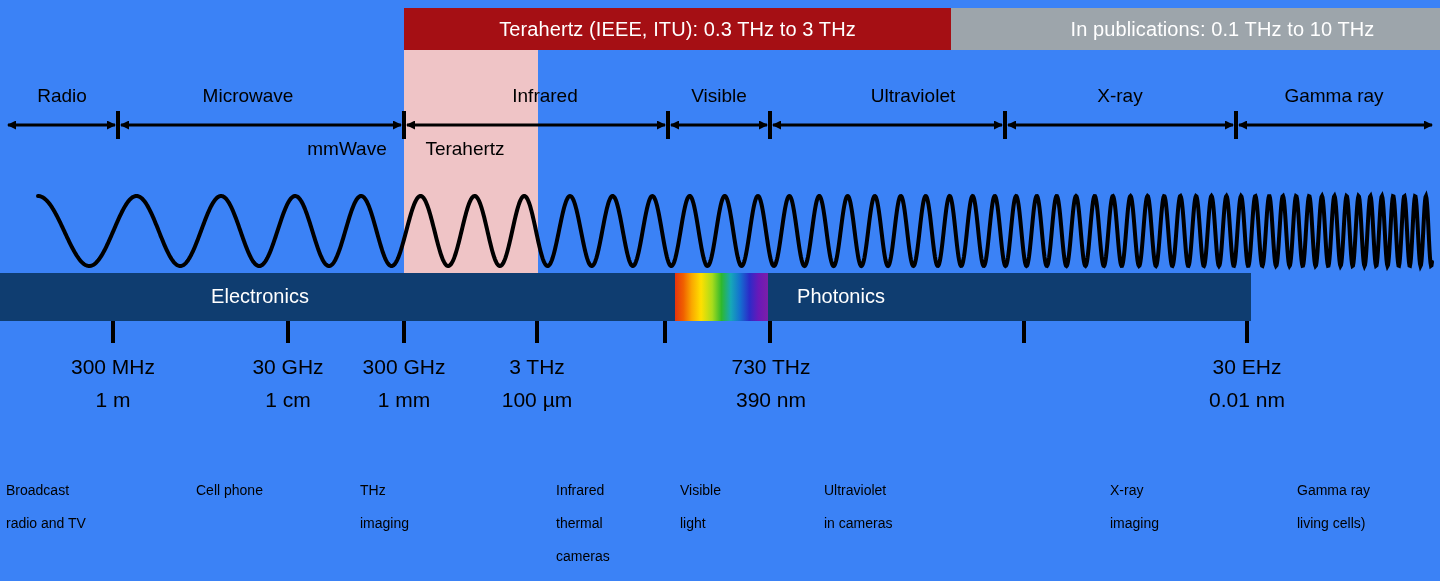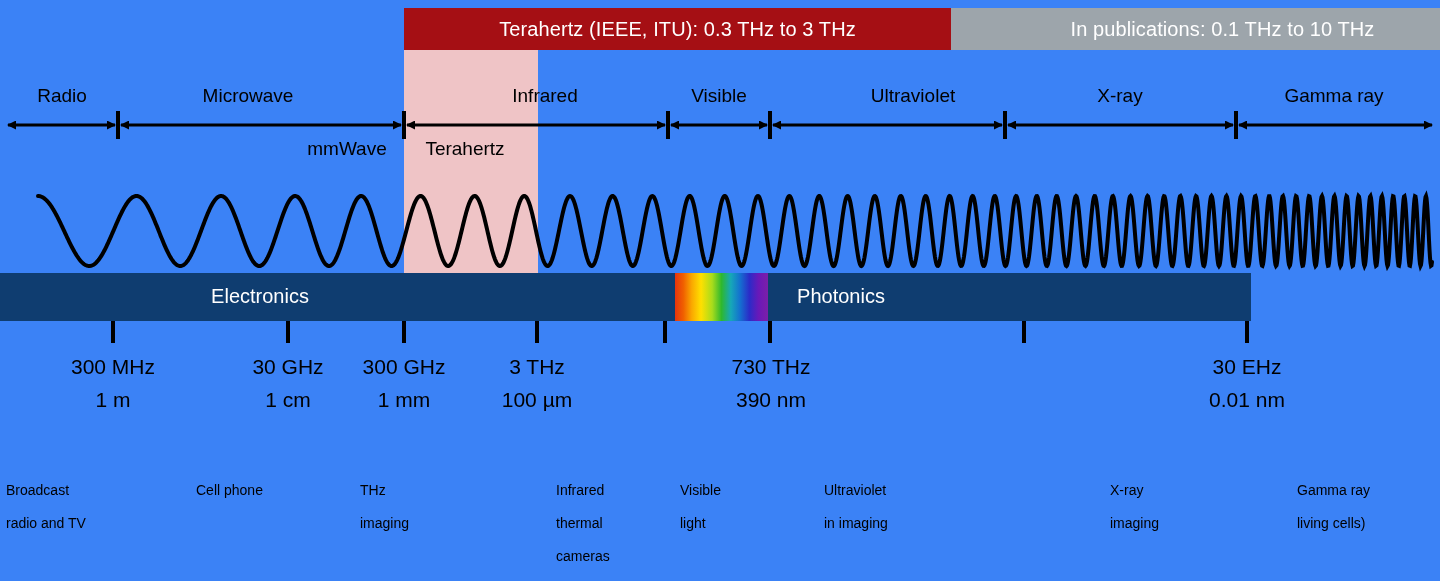--- a/index.html
+++ b/index.html
@@ -282,21 +282,21 @@
     <div>Infrared</div>
     <div>thermal</div>
     <div>cameras</div>
   </div>
   <div class="app-label" style="left:680px">
     <div>Visible</div>
     <div>light</div>
   </div>
   <div class="app-label" style="left:824px">
     <div>Ultraviolet</div>
-    <div>in imaging</div>
+    <div>in cameras</div>
   </div>
   <div class="app-label" style="left:1110px">
     <div>X-ray</div>
     <div>imaging</div>
   </div>
   <div class="app-label" style="left:1297px">
     <div>Gamma ray</div>
     <div>living cells)</div>
   </div>
 

